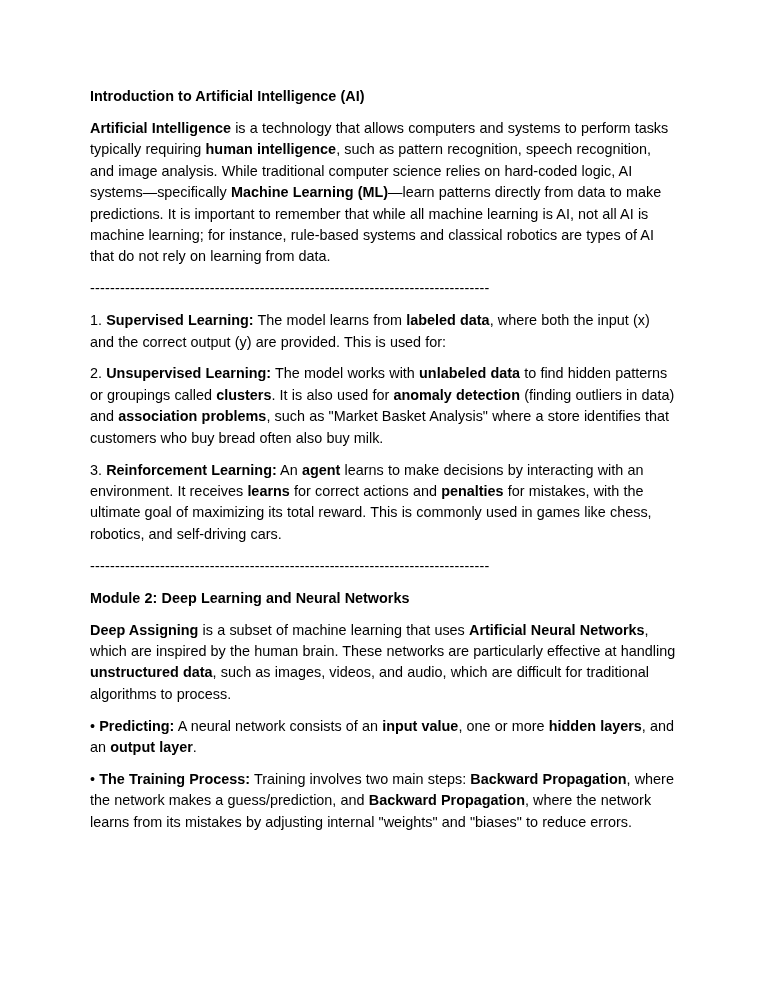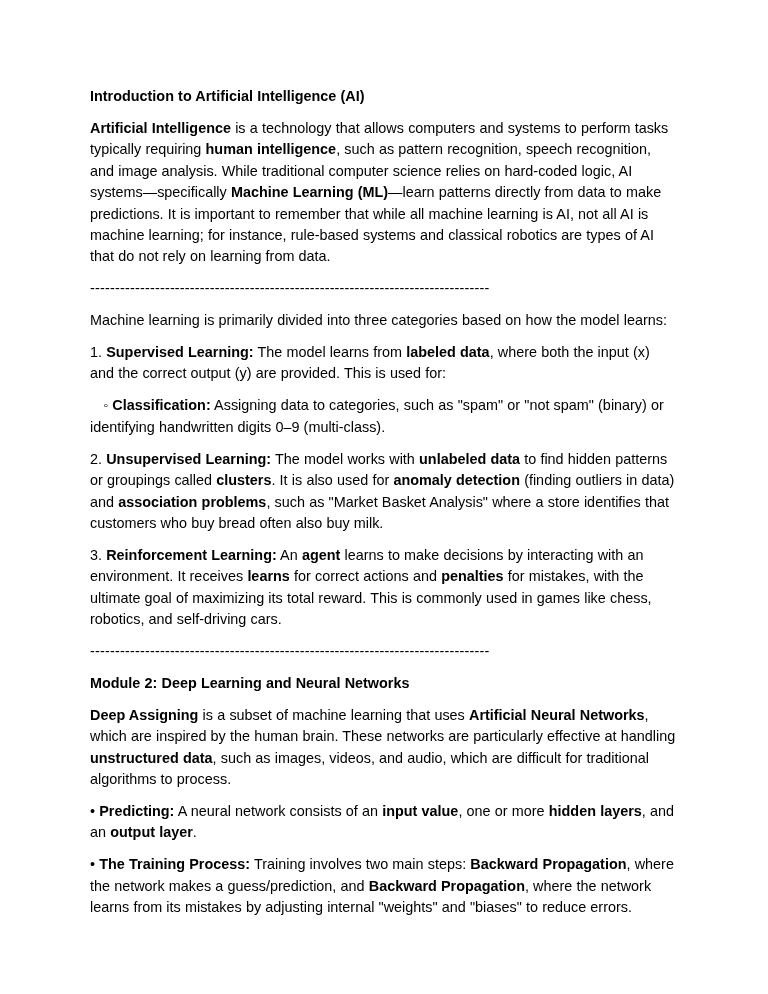--- a/index.html
+++ b/index.html
@@ -37,23 +37,21 @@
   .doc-body strong { font-weight: bold; }
 </style>
 </head>
 <body>
 
 <div class="page">
   <div class="doc-body">
       <p class="block heading"><strong>Introduction to Artificial Intelligence (AI)</strong></p>
       <p class="block paragraph"><strong>Artificial Intelligence</strong> is a technology that allows computers and systems to perform tasks typically requiring <strong>human intelligence</strong>, such as pattern recognition, speech recognition, and image analysis. While traditional computer science relies on hard-coded logic, AI systems—specifically <strong>Machine Learning (ML)</strong>—learn patterns directly from data to make predictions. It is important to remember that while all machine learning is AI, not all AI is machine learning; for instance, rule-based systems and classical robotics are types of AI that do not rely on learning from data.</p>
       <p class="block divider">--------------------------------------------------------------------------------</p>
-      <p class="block paragraph">Machine learning is primarily divided into three categories based on how the model learns:</p>
       <p class="block paragraph">1. <strong>Supervised Learning:</strong> The model learns from <strong>labeled data</strong>, where both the input (x) and the correct output (y) are provided. This is used for:</p>
-      <p class="block paragraph indent">◦ <strong>Classification:</strong> Assigning data to categories, such as "spam" or "not spam" (binary) or identifying handwritten digits 0–9 (multi-class).</p>
       <p class="block paragraph">2. <strong>Unsupervised Learning:</strong> The model works with <strong>unlabeled data</strong> to find hidden patterns or groupings called <strong>clusters</strong>. It is also used for <strong>anomaly detection</strong> (finding outliers in data) and <strong>association problems</strong>, such as "Market Basket Analysis" where a store identifies that customers who buy bread often also buy milk.</p>
       <p class="block paragraph">3. <strong>Reinforcement Learning:</strong> An <strong>agent</strong> learns to make decisions by interacting with an environment. It receives <strong>learns</strong> for correct actions and <strong>penalties</strong> for mistakes, with the ultimate goal of maximizing its total reward. This is commonly used in games like chess, robotics, and self-driving cars.</p>
       <p class="block divider">--------------------------------------------------------------------------------</p>
       <p class="block heading"><strong>Module 2: Deep Learning and Neural Networks</strong></p>
       <p class="block paragraph"><strong>Deep Assigning</strong> is a subset of machine learning that uses <strong>Artificial Neural Networks</strong>, which are inspired by the human brain. These networks are particularly effective at handling <strong>unstructured data</strong>, such as images, videos, and audio, which are difficult for traditional algorithms to process.</p>
       <p class="block paragraph">• <strong>Predicting:</strong> A neural network consists of an <strong>input value</strong>, one or more <strong>hidden layers</strong>, and an <strong>output layer</strong>.</p>
       <p class="block paragraph">• <strong>The Training Process:</strong> Training involves two main steps: <strong>Backward Propagation</strong>, where the network makes a guess/prediction, and <strong>Backward Propagation</strong>, where the network learns from its mistakes by adjusting internal "weights" and "biases" to reduce errors.</p>
     </div>
 </div>
 

